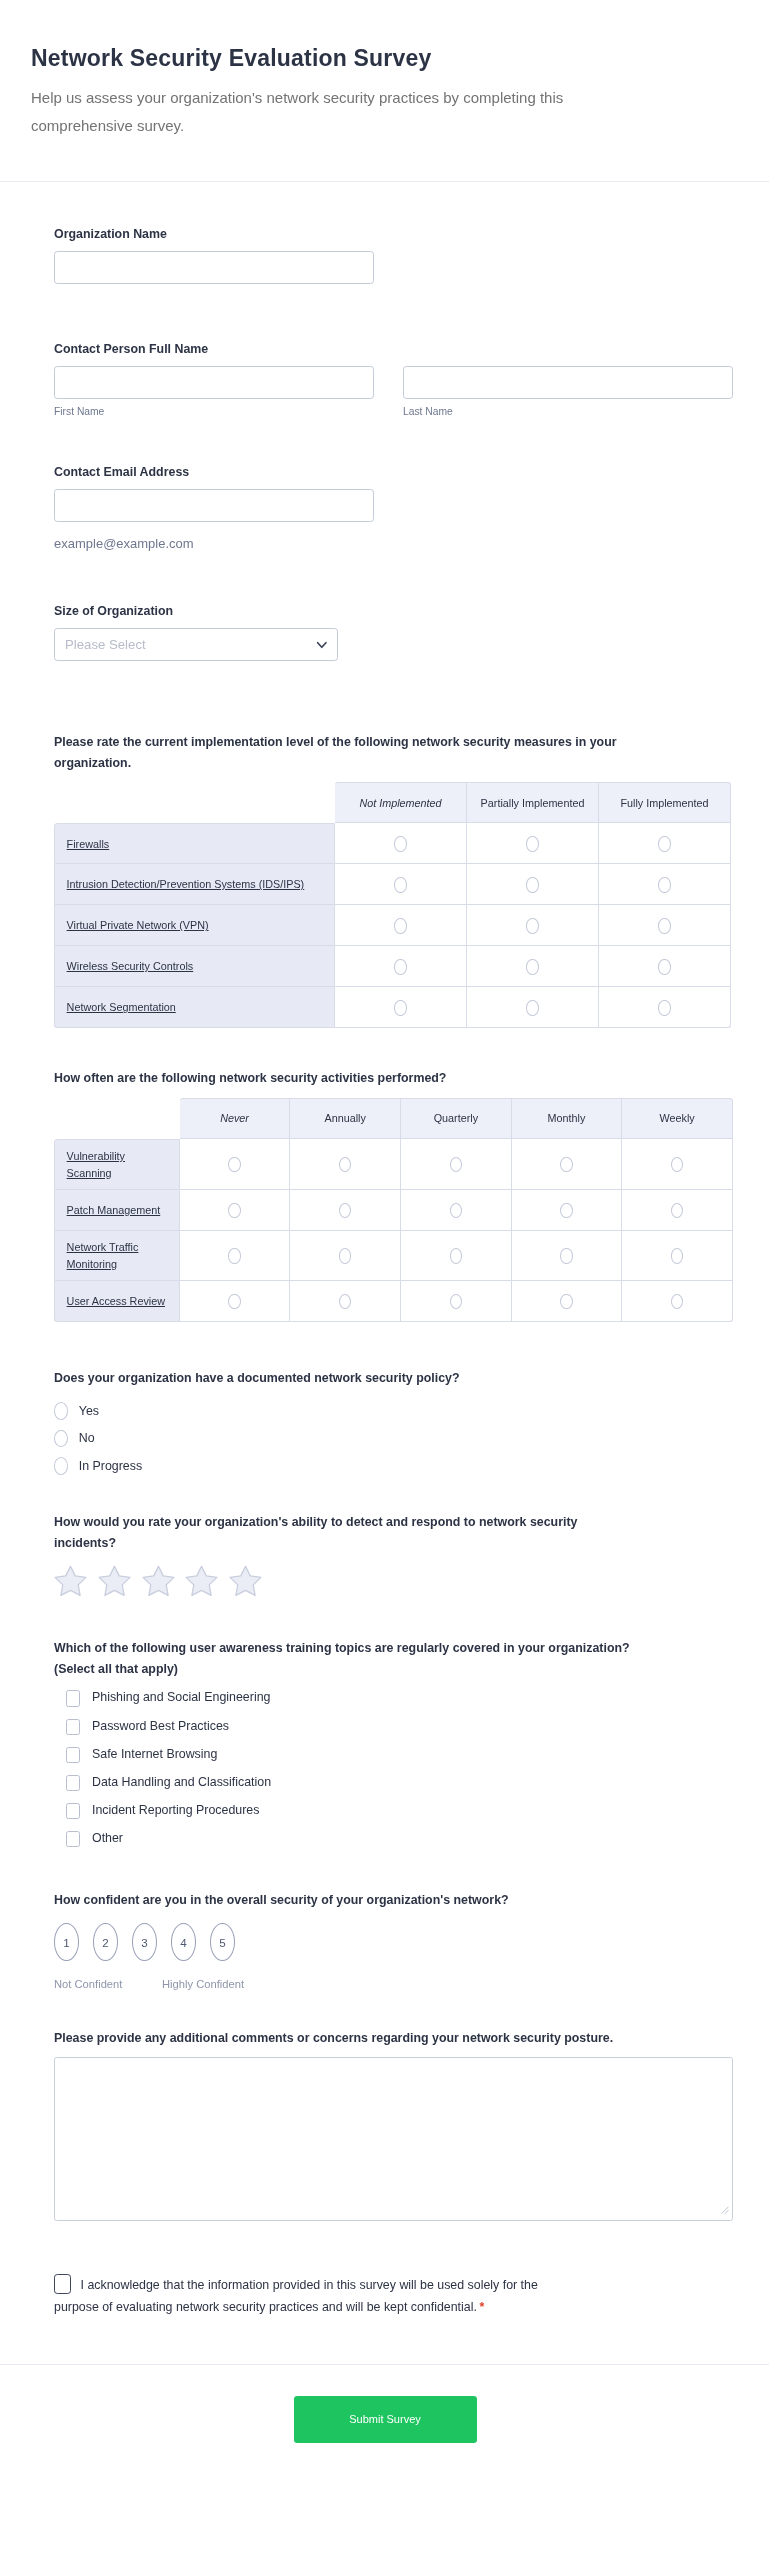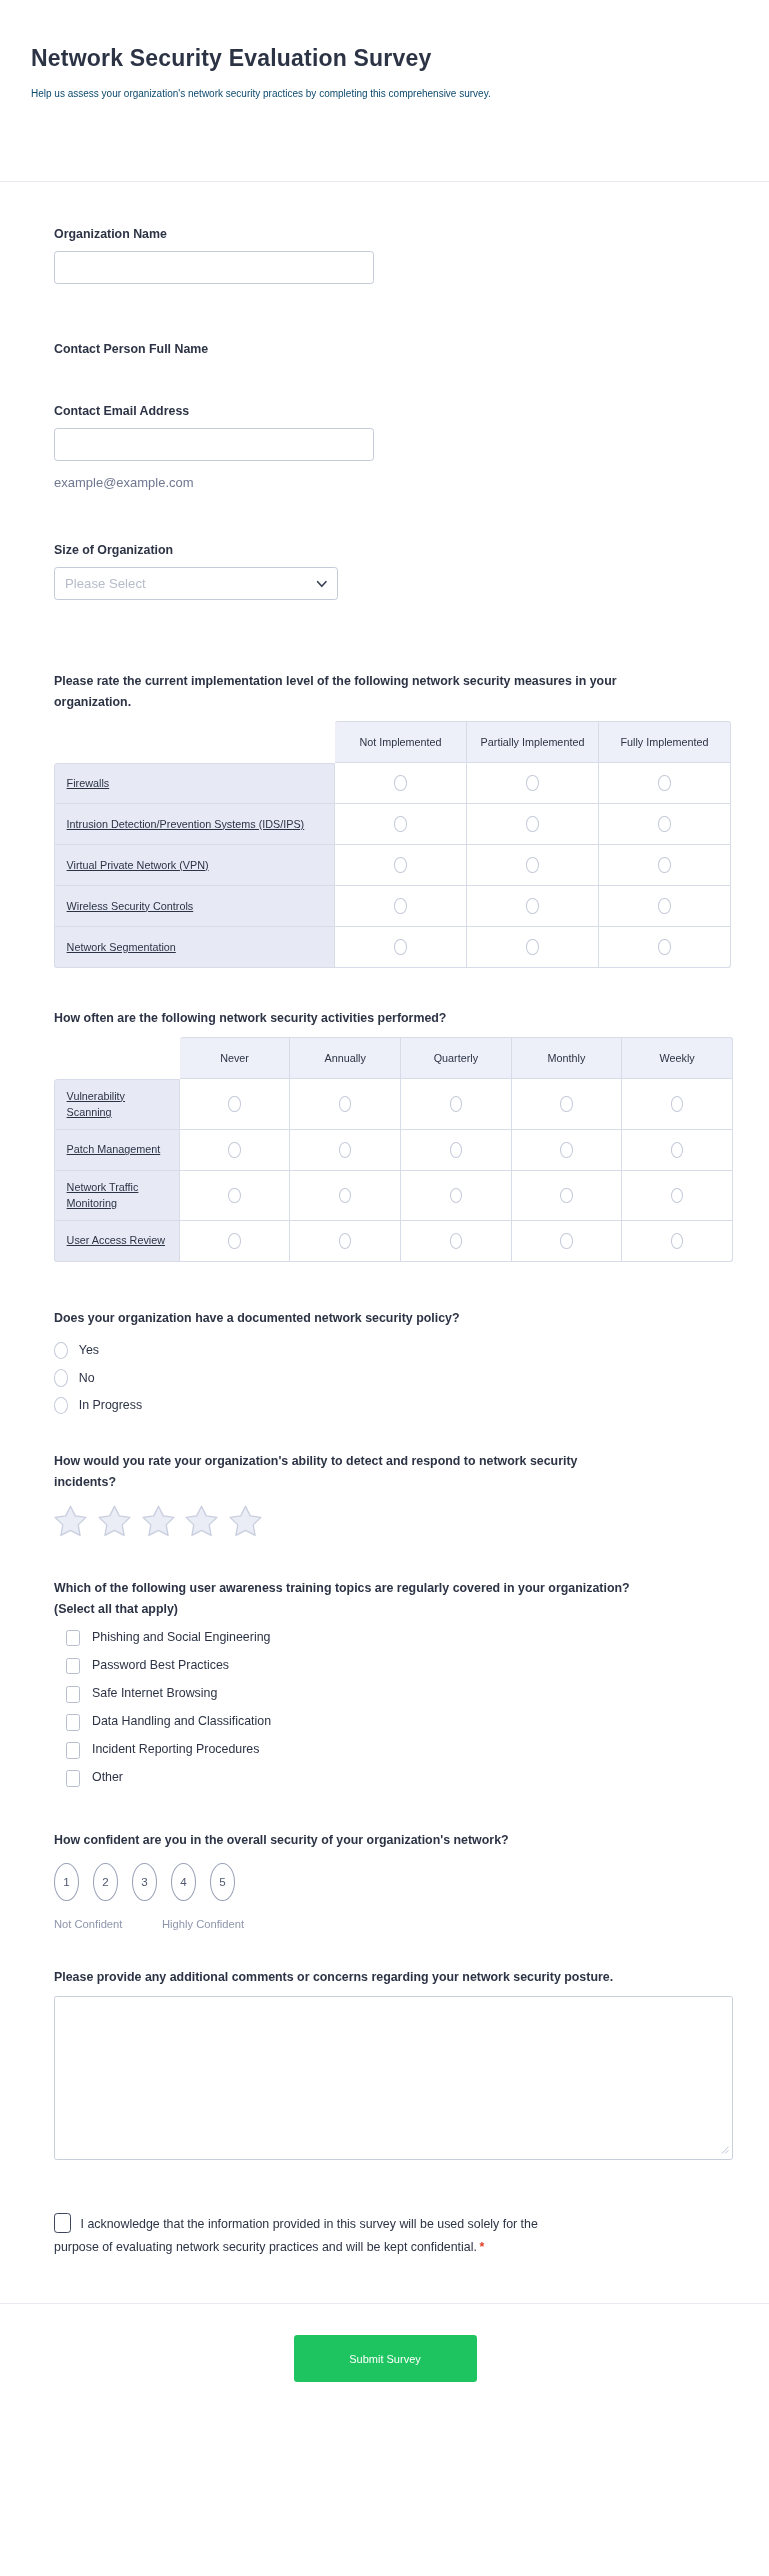--- a/index.html
+++ b/index.html
@@ -5,21 +5,21 @@
   * { margin:0; padding:0; box-sizing:border-box; }
   html,body { background:#ffffff; }
   body {
     width:770px; min-height:2576px; margin:0 auto;
     font-family:"Liberation Sans", sans-serif;
     color:#2c3345;
   }
   
   .form-header { min-height:182px; padding:45px 33px 0 31px; border-bottom:0.8px solid #e7eaf0; }
   .form-title { font-size:23px; font-weight:700; letter-spacing:0.2px; color:#2c3345; }
-  .form-subtitle { margin-top:11.6px; font-size:10px; line-height:1.9; color:#0c4a6e; max-width:588px; }
+  .form-subtitle { margin-top:11.6px; font-size:15px; line-height:1.9; color:#737373; max-width:588px; }
   
   .form-body { padding:0 37px 0 54px; }
   .q-label { font-size:12.4px; font-weight:600; color:#2c3345; }
   .q-question { font-size:12.4px; font-weight:600; color:#2c3345; line-height:1.7; }
   .sub-label { font-size:10.3px; color:#6f7890; margin-top:6.6px; }
   .hint { font-size:13px; color:#6f7890; margin-top:14px; }
   .text-input {
     display:block; width:320px; height:33px; margin-top:10px;
     border:0.8px solid #c3cbd8; border-radius:3.3px; background:#fff;
     font-family:"Liberation Sans",sans-serif; font-size:12.4px; color:#2c3345; padding:0 8.3px; outline:none;
@@ -39,21 +39,21 @@
   .select-chevron { position:absolute; right:10px; top:10.8px; }
   
   .matrix { border-collapse:separate; border-spacing:0; margin-top:8.3px; table-layout:fixed; }
   .matrix th, .matrix td { border:0.8px solid #d8dbe8; }
   .matrix th.corner { border:none; background:transparent; }
   .matrix thead th {
     background:#eef0f9; font-size:10.8px; font-weight:400; color:#2c3345;
     text-align:center; padding:11.6px 6.6px; line-height:1.5;
   }
   .matrix thead th + th { border-left-width:0; }
-  .matrix thead th:nth-child(2) { border-top-left-radius:3.3px; }
+  .matrix thead th:nth-child(2) { border-top-left-radius:3.3px;font-style:italic; }
   .matrix thead th:last-child { border-top-right-radius:3.3px; }
   .matrix tbody td { border-top-width:0; }
   .matrix tbody td + td { border-left-width:0; }
   .matrix tbody tr:first-child td.rowlabel { border-top-width:0.8px; border-top-left-radius:3.3px; }
   .matrix tbody tr:last-child td.rowlabel { border-bottom-left-radius:3.3px; }
   .matrix tbody tr:last-child td:last-child { border-bottom-right-radius:3.3px; }
   .matrix td.rowlabel {
     background:#e7eaf5; font-size:10.8px; color:#2c3345; text-align:left;
     padding:8.3px 11.6px; line-height:1.5; font-weight:400;
   }
@@ -121,20 +121,30 @@
   <h1 class="form-title">Network Security Evaluation Survey</h1>
   <p class="form-subtitle">Help us assess your organization's network security practices by completing this comprehensive survey.</p>
 </header>
 
 <main class="form-body">
 
   <div class="q-label mt54">Organization Name</div>
   <input class="text-input" type="text" value="" style="">
 
   <div class="q-label mt70">Contact Person Full Name</div>
+  <div class="name-row">
+    <div class="name-col">
+      <input class="text-input" type="text" value="" style="">
+      <div class="sub-label">First Name</div>
+    </div>
+    <div class="name-col last">
+      <input class="text-input" type="text" value="" style="">
+      <div class="sub-label">Last Name</div>
+    </div>
+  </div>
 
   <div class="q-label mt58">Contact Email Address</div>
   <input class="text-input" type="text" value="" style="">
   <div class="hint">example@example.com</div>
 
   <div class="q-label mt64">Size of Organization</div>
   <div class="select-wrap">
     <div class="select-box">
       <span class="select-placeholder">Please Select</span>
       <span class="select-chevron">

